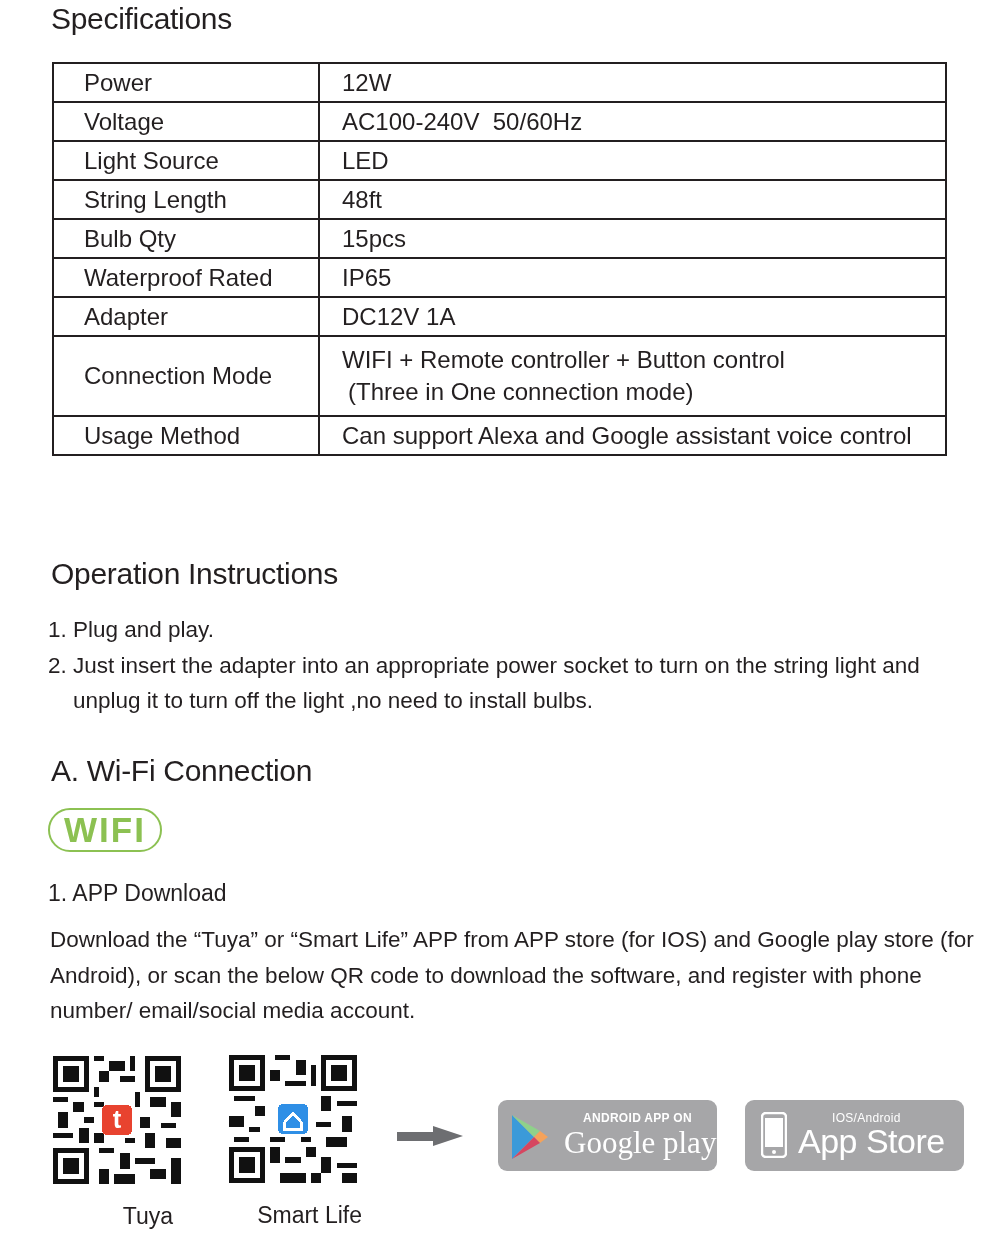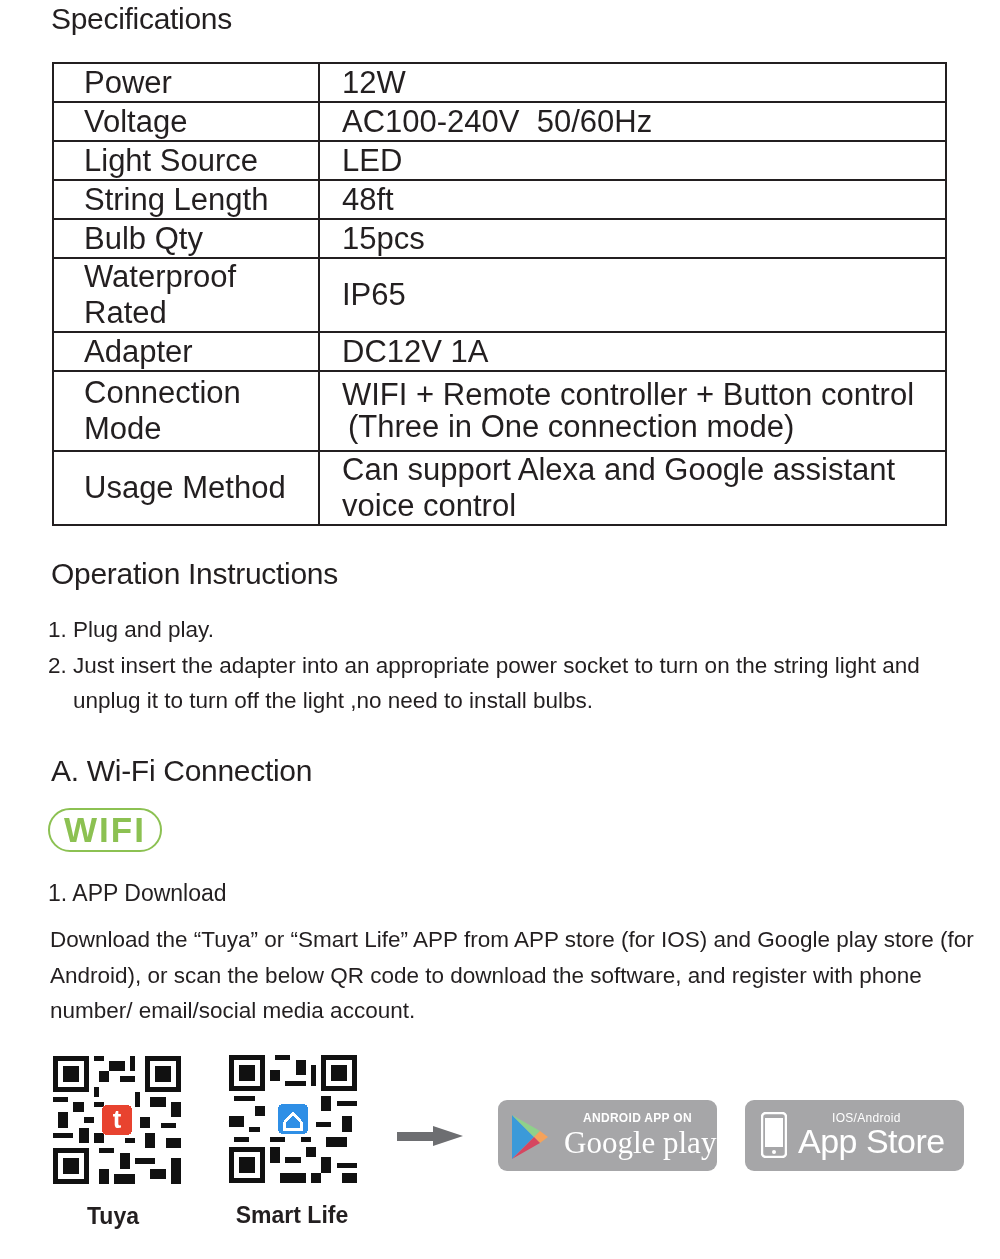--- a/index.html
+++ b/index.html
@@ -1,40 +1,40 @@
 <!DOCTYPE html>
 <html><head>
 <meta charset="utf-8">
 <style>
   html, body { margin: 0; padding: 0; background: #ffffff; }
   body { width: 1000px; height: 1259px; position: relative; overflow: hidden;
          font-family: "Liberation Sans", "DejaVu Sans", sans-serif; color: #231f20; }
   .h1 { position: absolute; left: 51px; font-weight: normal; font-size: 30px; letter-spacing: -0.3px; margin: 0; }
   #spec-title { top: 2px; }
   table.spec { position: absolute; left: 52px; top: 62px; width: 895px; border-collapse: collapse; }
-  table.spec td { border: 2px solid #231f20; font-size: 31px; padding: 0; height: 37px; vertical-align: middle; }
+  table.spec td { border: 2px solid #231f20; font-size: 24px; padding: 0; height: 37px; vertical-align: middle; }
   table.spec td.k { width: 234px; padding-left: 30px; }
   table.spec td.v { padding-left: 22px; }
   table.spec tr.tall td { height: 78px; }
   .v-line { display: block; line-height: 32px; }
   .v-line.second { padding-left: 6px; }
   #ops-title { top: 557px; }
   .ops { position: absolute; left: 48px; top: 612px; font-size: 22.5px; line-height: 35.5px; }
   .ops .item { display: flex; }
   .ops .num { width: 25px; flex: none; }
   .ops .txt { width: 900px; }
   #wifi-title { top: 754px; }
   .wifi-pill { position: absolute; left: 48px; top: 808px; width: 110px; height: 40px;
                border: 2px solid #8cc152; border-radius: 22px; color: #8cc152;
                font-weight: bold; font-size: 35px; text-align: center; line-height: 40px; letter-spacing: 2px; }
   .sub-h { position: absolute; left: 48px; top: 880px; font-weight: normal; font-size: 23px; margin: 0; }
   .para { position: absolute; left: 48px; top: 920px; width: 940px; font-size: 22.5px; line-height: 35.5px; }
   .qr { position: absolute; width: 128px; height: 128px; }
   .qr svg { width: 128px; height: 128px; display: block; }
-  .qr-label { position: absolute; font-weight: bold; font-size: 23px; text-align: center; }
+  .qr-label { position: absolute; font-weight: normal; font-size: 23px; text-align: right; }
   .arrow { position: absolute; left: 397px; top: 1124px; }
   .badge { position: absolute; top: 1100px; height: 71px; background: #a6a6a8; border-radius: 9px; color: #ffffff; }
   .badge .small { position: absolute; font-size: 12px; letter-spacing: 0.3px; }
   .badge .big { position: absolute; text-align: center; }
 </style>
 </head>
 <body>
 
 <h1 class="h1" id="spec-title">Specifications</h1>
 

